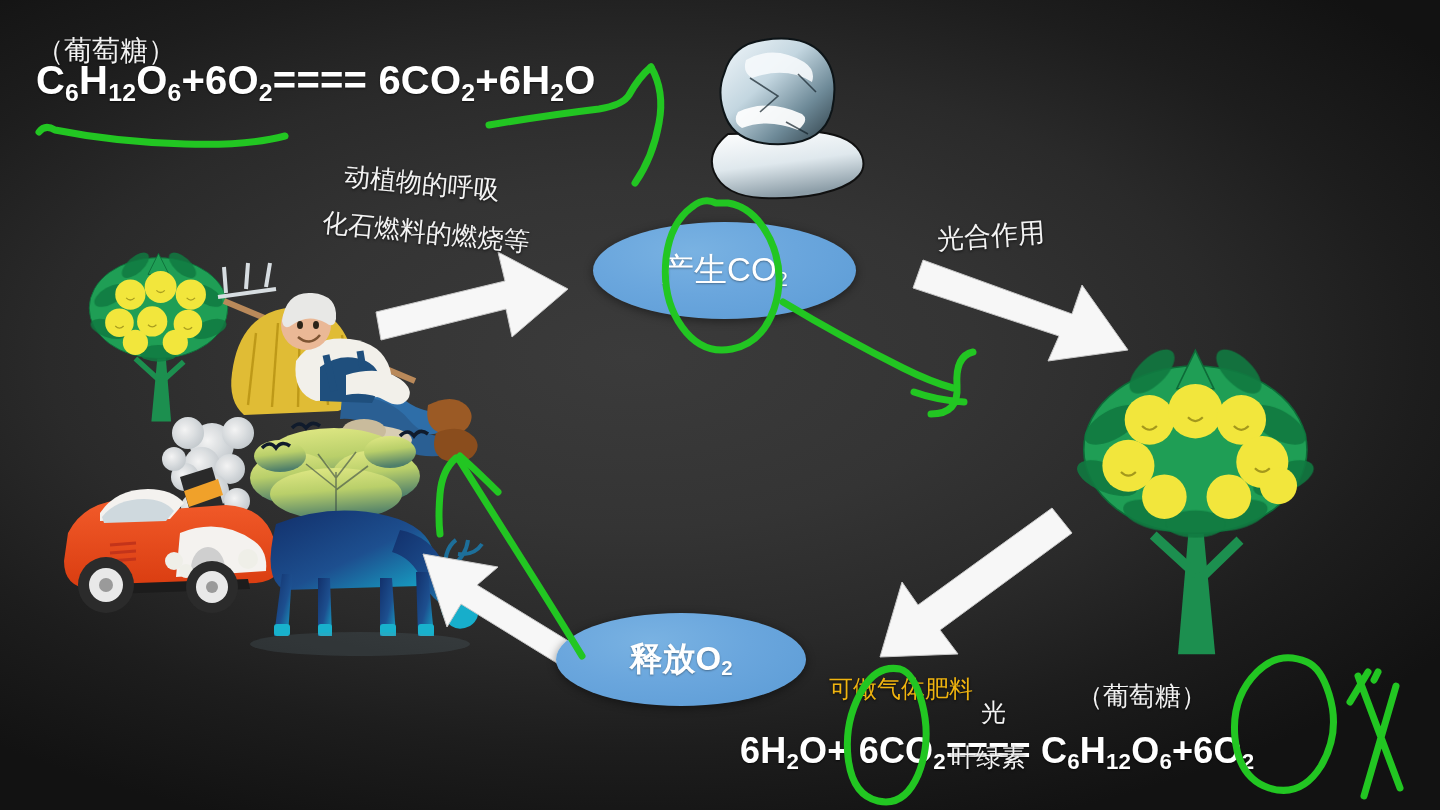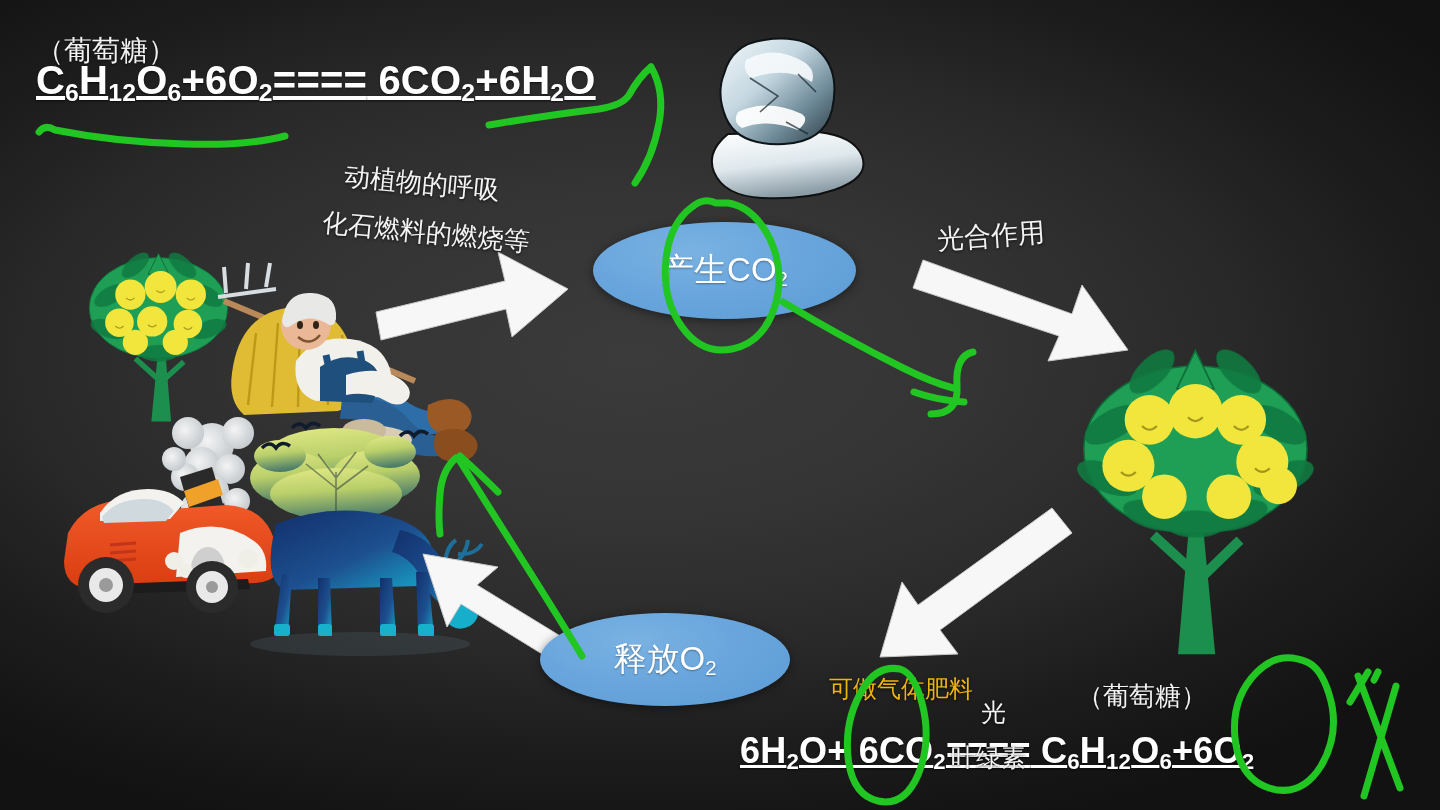--- a/index.html
+++ b/index.html
@@ -16,21 +16,20 @@
     background:
       radial-gradient(ellipse 70% 62% at 44% 44%, #3b3b3b 0%, #343434 34%, #2a2a2a 58%, #1d1d1d 78%, #121212 100%);
   }
   .abs { position: absolute; }
   .eq {
     color: #ffffff;
     font-weight: bold;
     white-space: nowrap;
     letter-spacing: .2px;
     text-shadow: 0 1px 2px rgba(0,0,0,.65);
-    text-decoration: underline;
   }
   .eq sub { font-size: .62em; vertical-align: -0.28em; font-weight: bold; }
   .paren {
     color: #f2f2f2;
     white-space: nowrap;
     font-weight: 500;
     text-shadow: 0 1px 2px rgba(0,0,0,.6);
     margin-top: 8px;
   }
   .cnlabel {
@@ -313,21 +312,21 @@
       <path d="M560 665 L461 604 L447 627 L423 554 L498 567 L477 585 L575 645 Z"></path>
     </g>
   </svg>
 
   <div class="abs ellipse" style="left:593px; top:222px; width:263px; height:97px;">
     <span style="font-size:33px;">
       <span>产生CO</span><sub>2</sub>
     </span>
   </div>
 
-  <div class="abs ellipse" style="left:540px; top:613px; width:250px; height:93px;">
+  <div class="abs ellipse" style="left:556px; top:613px; width:250px; height:93px;font-weight:bold;">
     <span style="font-size:33px;">
       <span>释放O</span><sub>2</sub>
     </span>
   </div>
 
   <div class="abs paren" style="left:36px; top:24px; font-size:28px;">（葡萄糖）</div>
 
   <div class="abs eq" style="left:36px; top:58px; font-size:40px;">
     <span>C<sub>6</sub>H<sub>12</sub>O<sub>6</sub>+6O<sub>2</sub></span><span>====</span><span> 6CO<sub>2</sub>+6H<sub>2</sub>O</span>
   </div>

